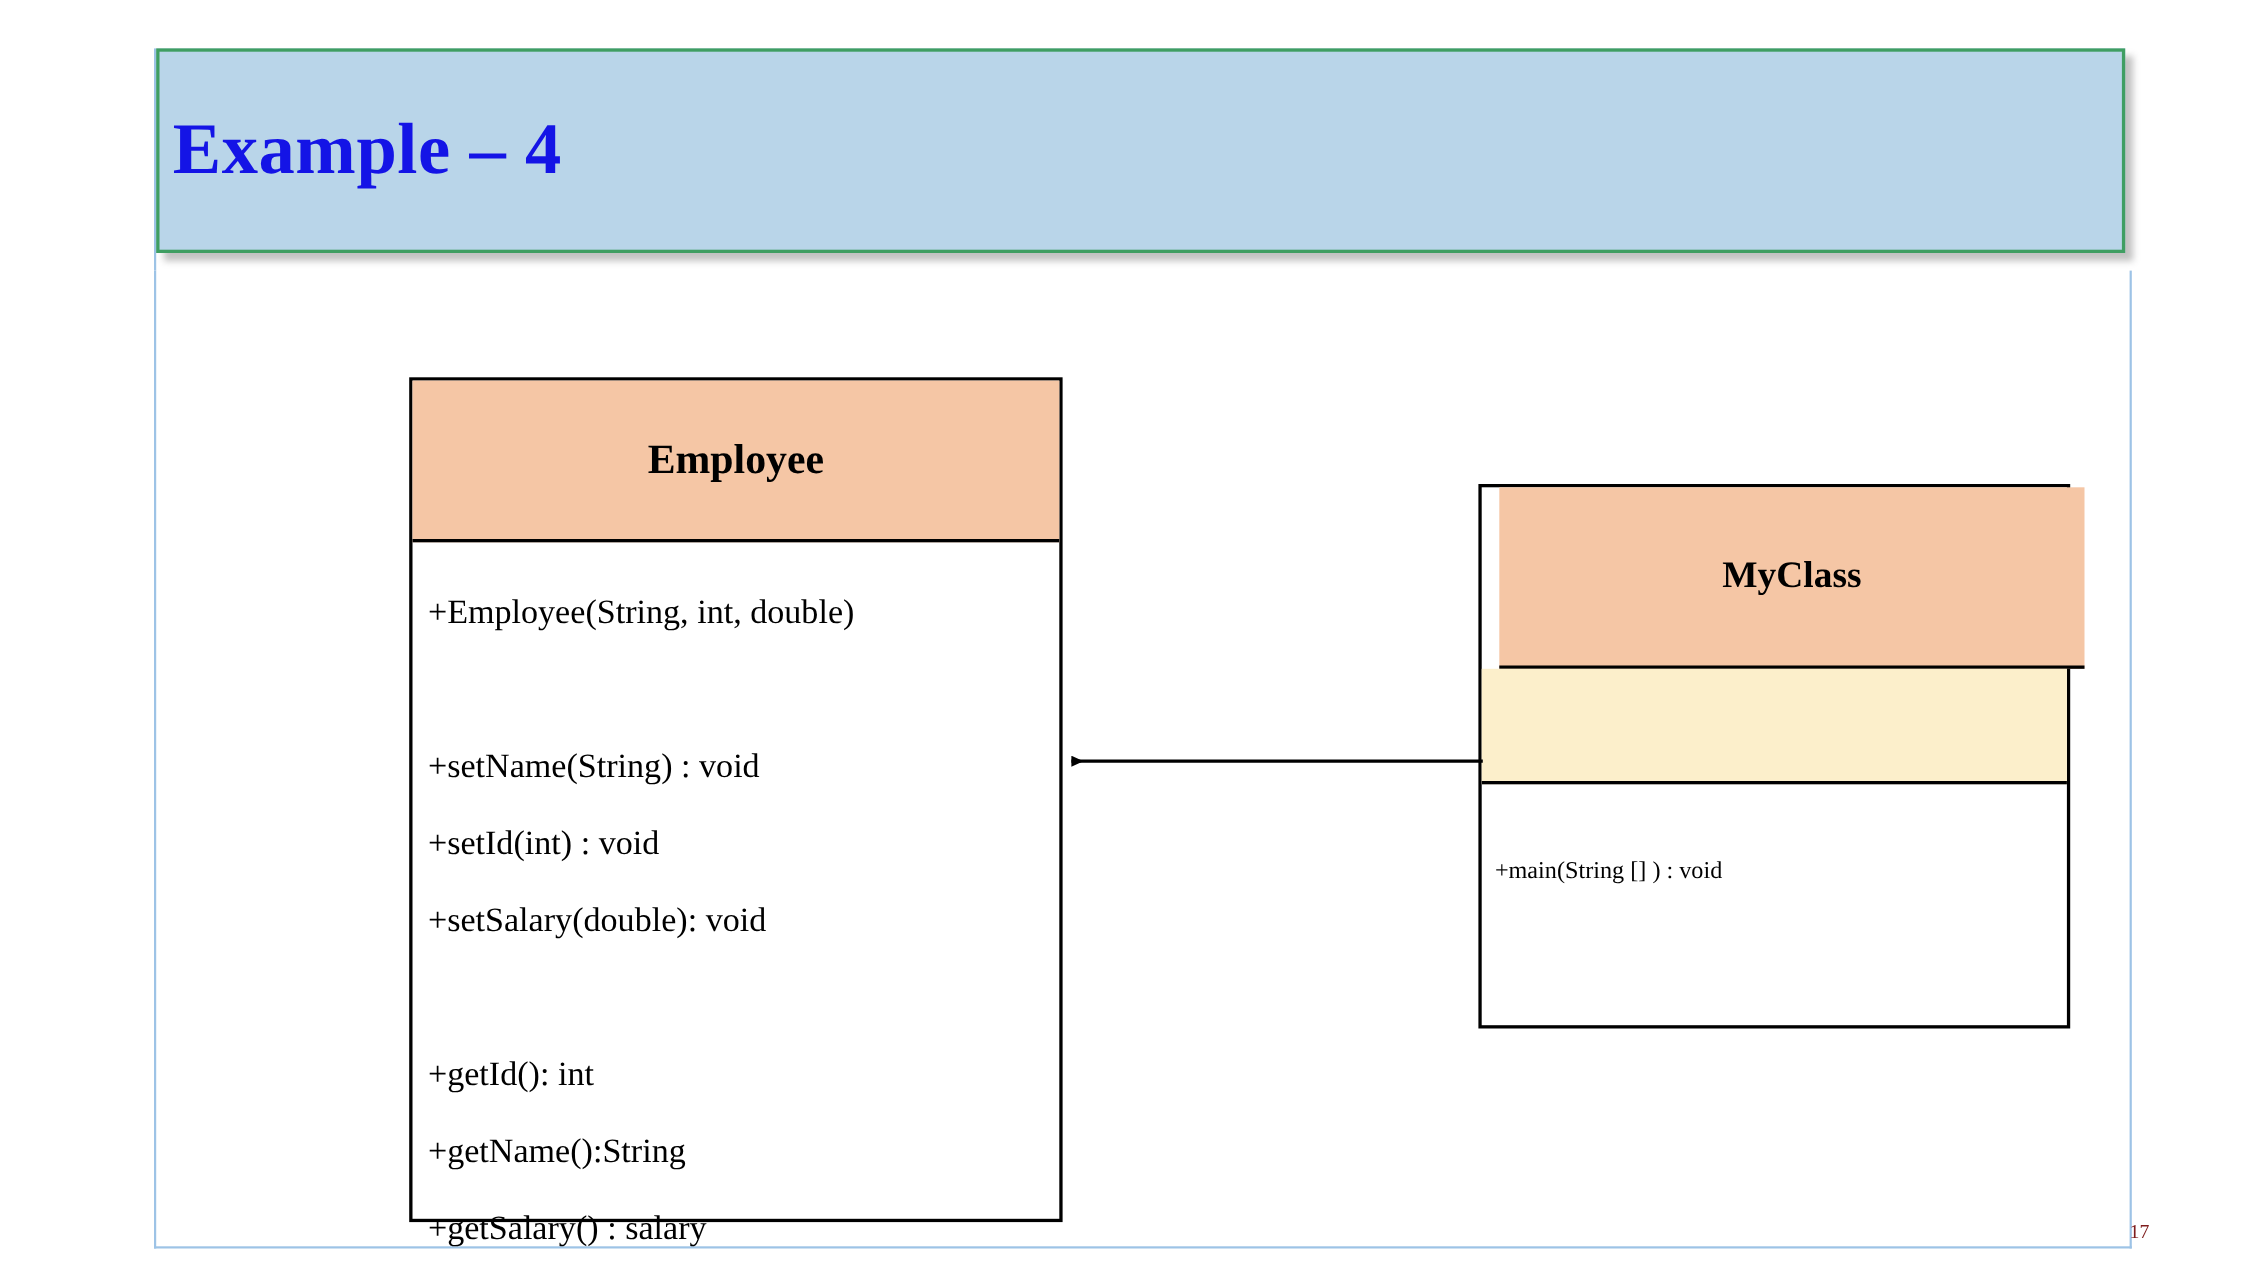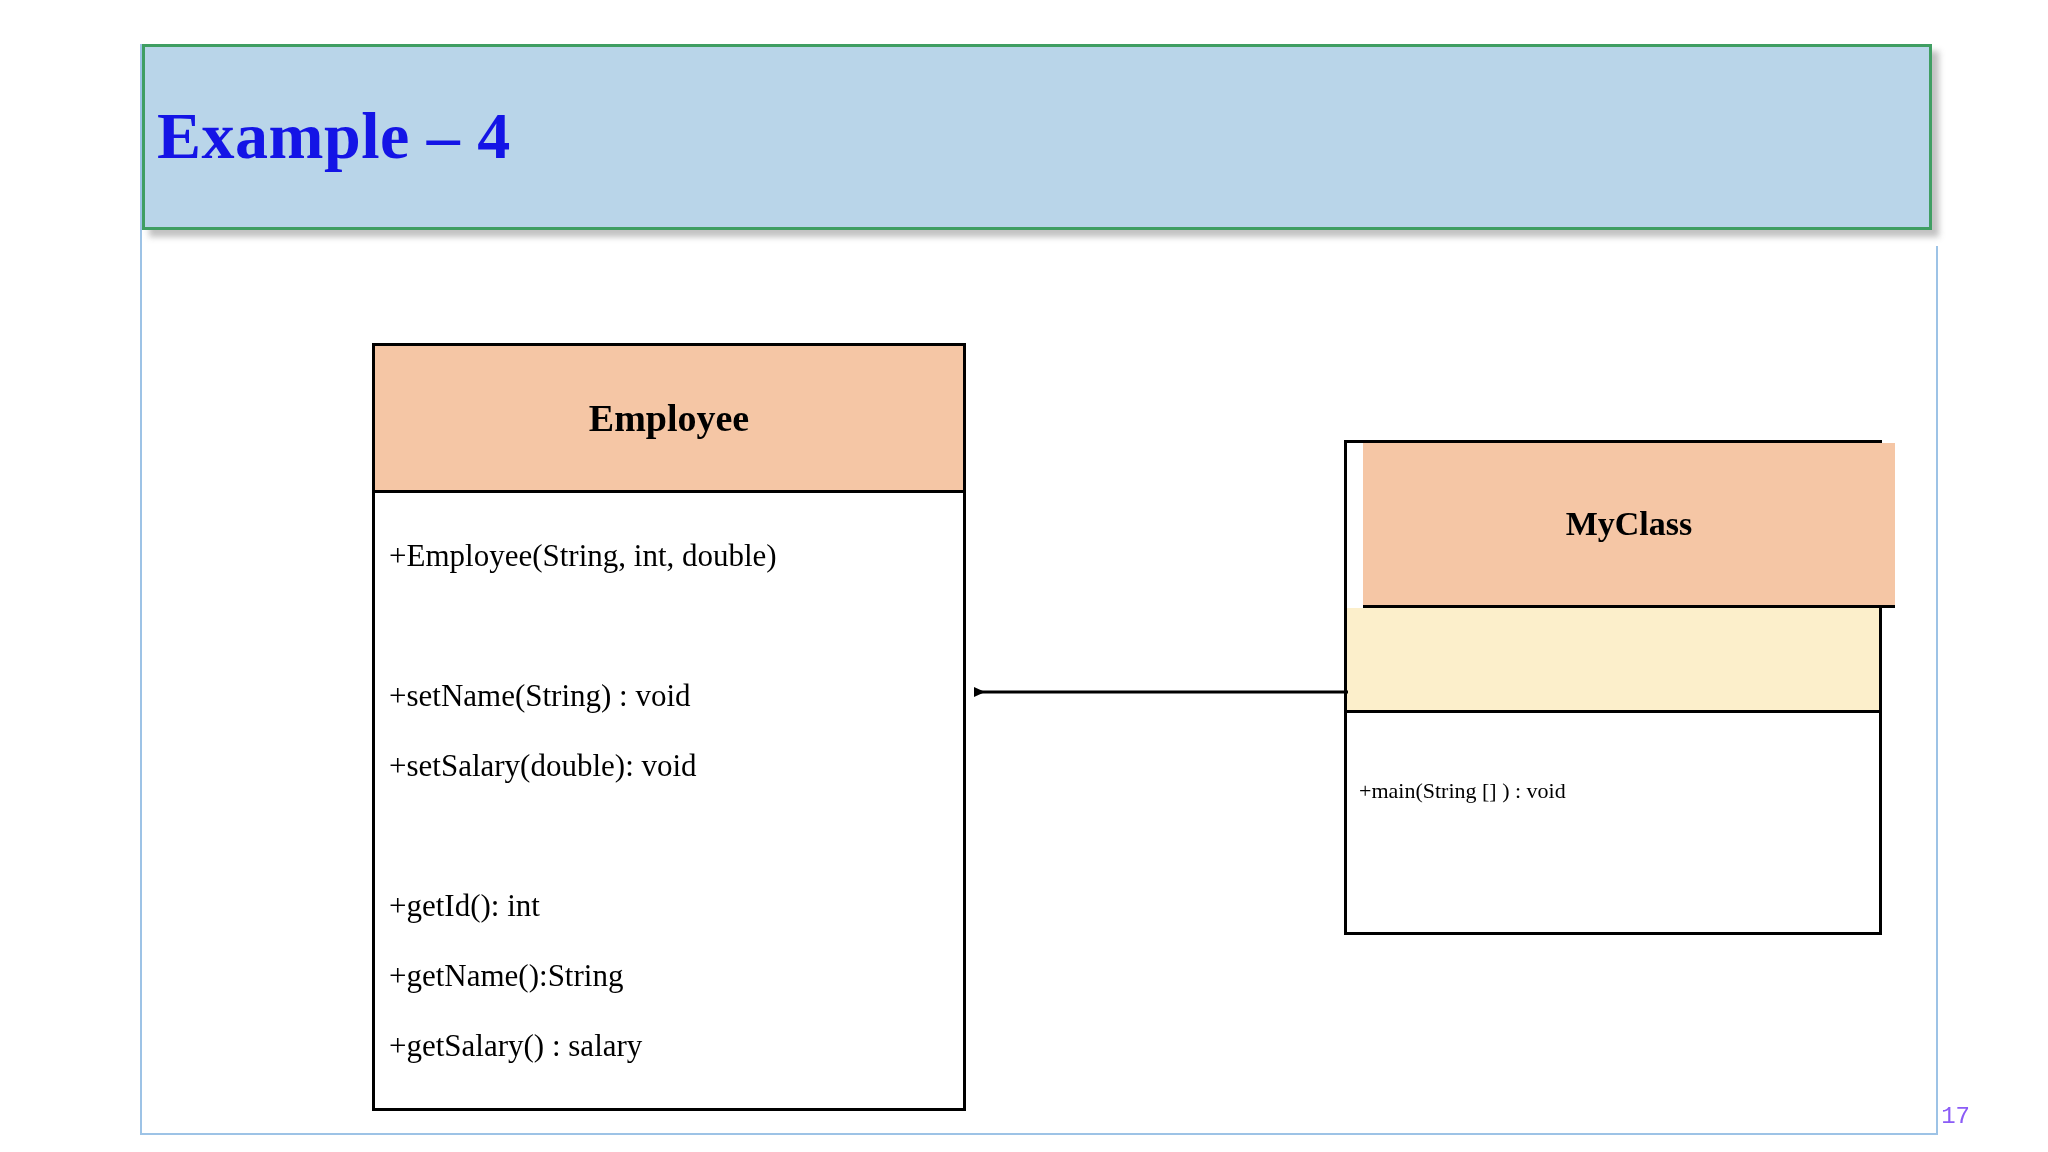--- a/index.html
+++ b/index.html
@@ -7,21 +7,20 @@
     padding: 0;
     background: #ffffff;
   }
   #slide {
     position: relative;
     width: 2028px;
     height: 1152px;
     background: #ffffff;
     overflow: hidden;
     font-family: "Liberation Serif", "DejaVu Serif", serif;
-    padding-left: 16px;
   }
 
   
   #content-frame {
     position: absolute;
     left: 140px;
     top: 246px;
     width: 1798px;
     height: 889px;
     border: 2px solid #9dc3e6;
@@ -158,42 +157,43 @@
     width: 390px;
     height: 64px;
     overflow: visible;
   }
 
   
   #slide-number {
     position: absolute;
     right: 74px;
     bottom: 22px;
-    font-family: Liberation Mono, monospace;
-    font-size: 24px;
-    color: #8b5cf6;
+    font-family: Liberation Serif, serif;
+    font-size: 18px;
+    color: #7f1d1d;
   }
 </style>
 </head>
 <body>
 
 <div id="slide">
 
   <div id="frame-left-stub"></div>
   <div id="content-frame"></div>
 
   <div id="title-banner"></div>
   <div id="title-text">Example – 4</div>
 
   <div class="uml-class" id="employee-class">
     <div class="uml-header">Employee</div>
     <div class="uml-methods">
       <div class="uml-line">+Employee(String, int, double)</div>
       <div class="uml-line blank">&nbsp;</div>
       <div class="uml-line">+setName(String) : void</div>
+      <div class="uml-line">+setId(int) : void</div>
       <div class="uml-line">+setSalary(double): void</div>
       <div class="uml-line blank">&nbsp;</div>
       <div class="uml-line">+getId(): int</div>
       <div class="uml-line">+getName():String</div>
       <div class="uml-line">+getSalary() : salary</div>
     </div>
   </div>
 
   <div class="uml-class" id="myclass-class">
     <div class="uml-header">MyClass</div>

